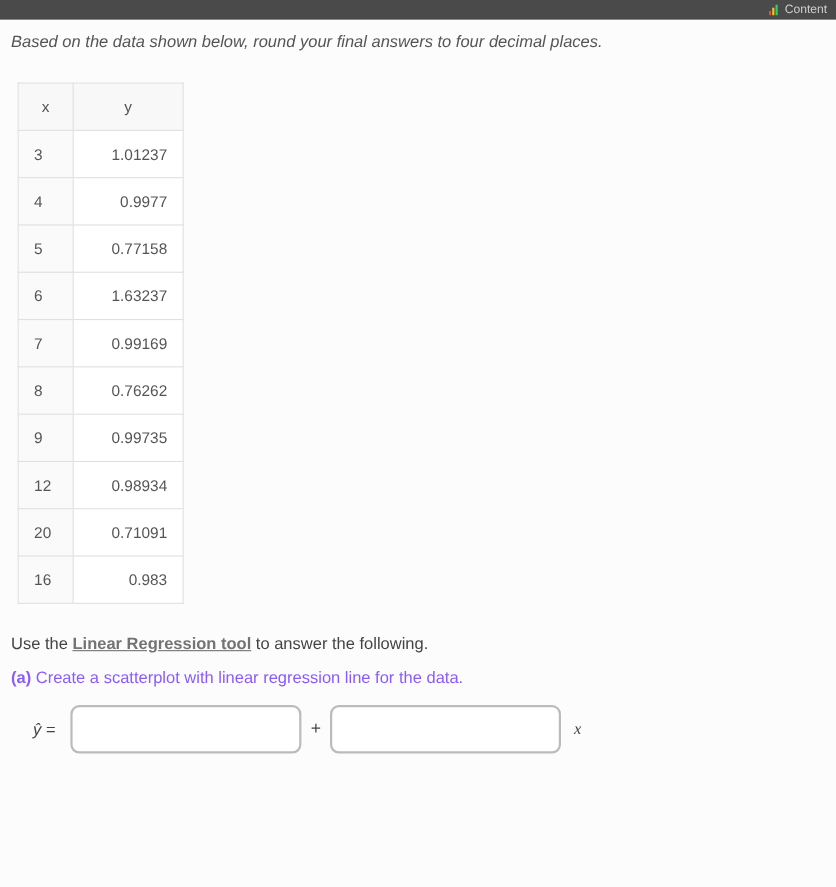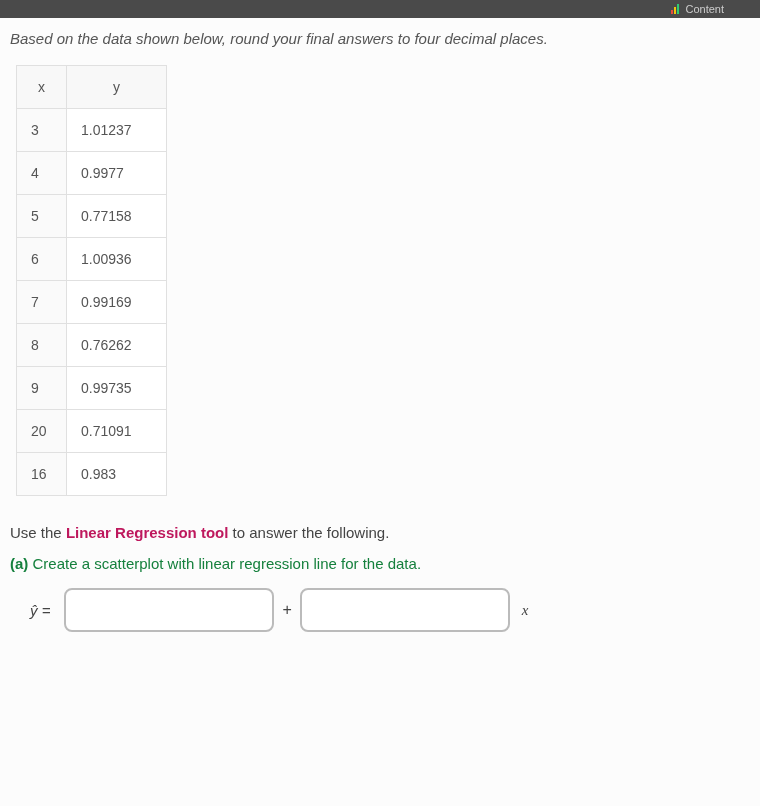--- a/index.html
+++ b/index.html
@@ -14,51 +14,51 @@
       height: 806px;
       overflow: hidden;
       color: #333;
     }
     .top-bar {
       background: #4a4a4a;
       height: 18px;
       display: flex;
       justify-content: flex-end;
       align-items: center;
-      padding-right: 36px;
+      padding-right: 8px;
       font-size: 11px;
       color: #ccc;
     }
     .top-bar .icon-small {
       width: 10px;
       height: 10px;
       margin-right: 4px;
     }
     .content-area {
       background: #fcfcfc;
       padding: 12px 10px;
       min-height: 788px;
     }
     .instruction {
       font-style: italic;
       font-size: 15px;
       color: #555;
-      margin-bottom: 18px;
+      margin-bottom: 28px;
     }
     table.data-table {
       border-collapse: collapse;
       margin-left: 6px;
       margin-bottom: 28px;
       background: #fff;
     }
     table.data-table th,
     table.data-table td {
       border: 1px solid #e0e0e0;
       padding: 13px 14px;
-      text-align: left;
+      text-align: right;
       font-size: 14px;
       color: #555;
     }
     table.data-table th {
       font-weight: normal;
       background: #f8f8f8;
       text-align: center;
     }
     table.data-table td:first-child {
       width: 50px;
@@ -67,27 +67,28 @@
     }
     table.data-table td:last-child {
       width: 100px;
     }
     .tool-text {
       font-size: 15px;
       color: #444;
       margin-bottom: 14px;
     }
     .tool-link {
-      color: #be185d;
+      color: #737373;
+      text-decoration: underline;
       font-weight: bold;
       cursor: pointer;
     }
     .part-text {
       font-size: 15px;
-      color: #15803d;
+      color: #8b5cf6;
       margin-bottom: 16px;
     }
     .part-label {
       font-weight: bold;
     }
     .equation-row {
       display: flex;
       align-items: center;
       margin-left: 20px;
       margin-bottom: 16px;
@@ -149,33 +150,37 @@
         <tr>
           <td>4</td>
           <td>0.9977</td>
         </tr>
         <tr>
           <td>5</td>
           <td>0.77158</td>
         </tr>
         <tr>
           <td>6</td>
-          <td>1.00936</td>
+          <td>1.63237</td>
         </tr>
         <tr>
           <td>7</td>
           <td>0.99169</td>
         </tr>
         <tr>
           <td>8</td>
           <td>0.76262</td>
         </tr>
         <tr>
           <td>9</td>
           <td>0.99735</td>
+        </tr>
+        <tr>
+          <td>12</td>
+          <td>0.98934</td>
         </tr>
         <tr>
           <td>20</td>
           <td>0.71091</td>
         </tr>
         <tr>
           <td>16</td>
           <td>0.983</td>
         </tr>
       </tbody>

